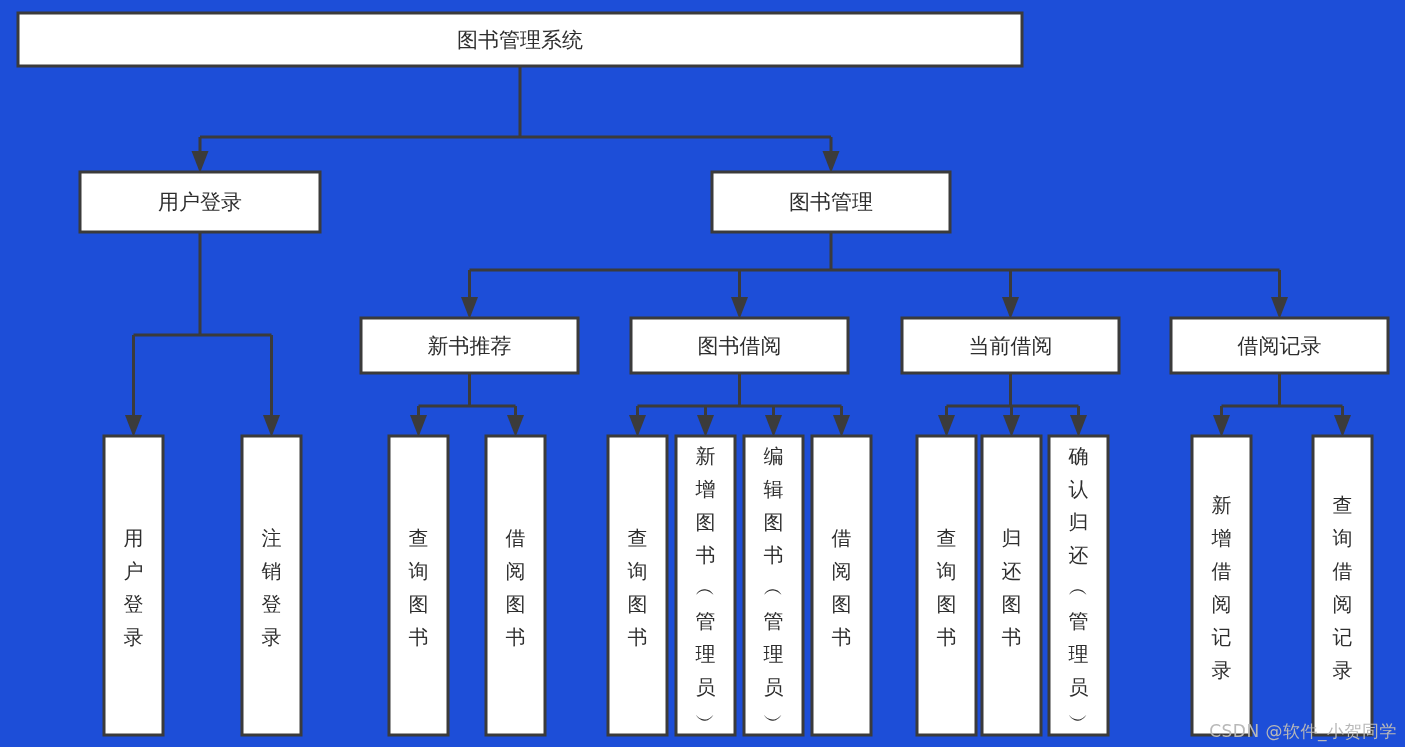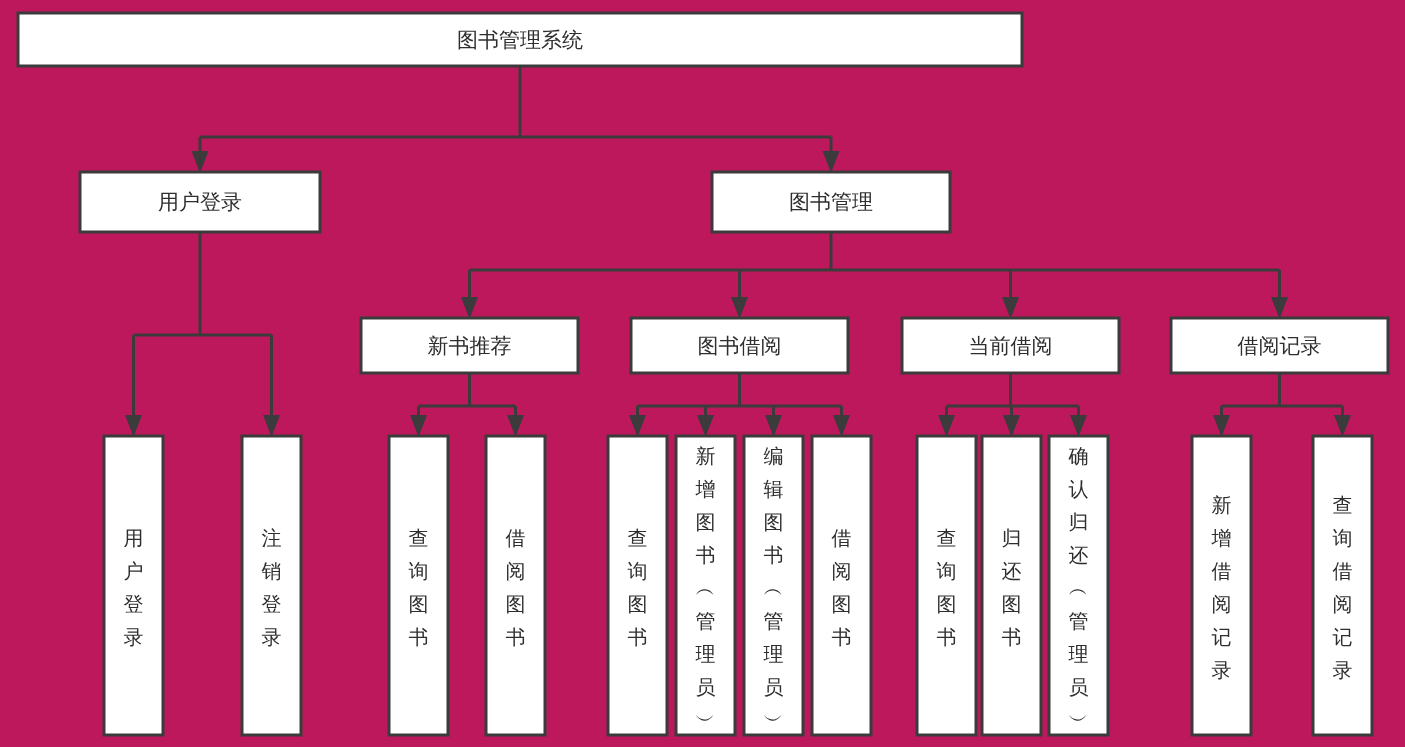--- a/index.html
+++ b/index.html
@@ -12,21 +12,21 @@
     width: 1405px;
     height: 747px;
     font-family: "DejaVu Sans", "Liberation Sans", sans-serif;
     overflow: hidden;
     position: relative;
   }
   #diagram-root {
     position: relative;
     width: 1405px;
     height: 747px;
-    background: #be185d;
+    background: #1d4ed8;
   }
   svg#tree-svg {
     position: absolute;
     left: 0;
     top: 0;
     width: 1405px;
     height: 747px;
     display: block;
   }
   .node-box {
@@ -218,13 +218,14 @@
         <g>
           <rect class="node-box" x="1192" y="436" width="59" height="299"></rect>
           <text class="node-label-v" x="1221.5" y="512.24"><tspan x="1221.5" dy="0">新</tspan><tspan x="1221.5" dy="33">增</tspan><tspan x="1221.5" dy="33">借</tspan><tspan x="1221.5" dy="33">阅</tspan><tspan x="1221.5" dy="33">记</tspan><tspan x="1221.5" dy="33">录</tspan></text>
         </g>
         <g>
           <rect class="node-box" x="1313" y="436" width="59" height="299"></rect>
           <text class="node-label-v" x="1342.5" y="512.24"><tspan x="1342.5" dy="0">查</tspan><tspan x="1342.5" dy="33">询</tspan><tspan x="1342.5" dy="33">借</tspan><tspan x="1342.5" dy="33">阅</tspan><tspan x="1342.5" dy="33">记</tspan><tspan x="1342.5" dy="33">录</tspan></text>
         </g>
       </g>
   </svg>
+  <div class="watermark">CSDN @软件_小贺同学</div>
 </div>
 
 </body></html>

